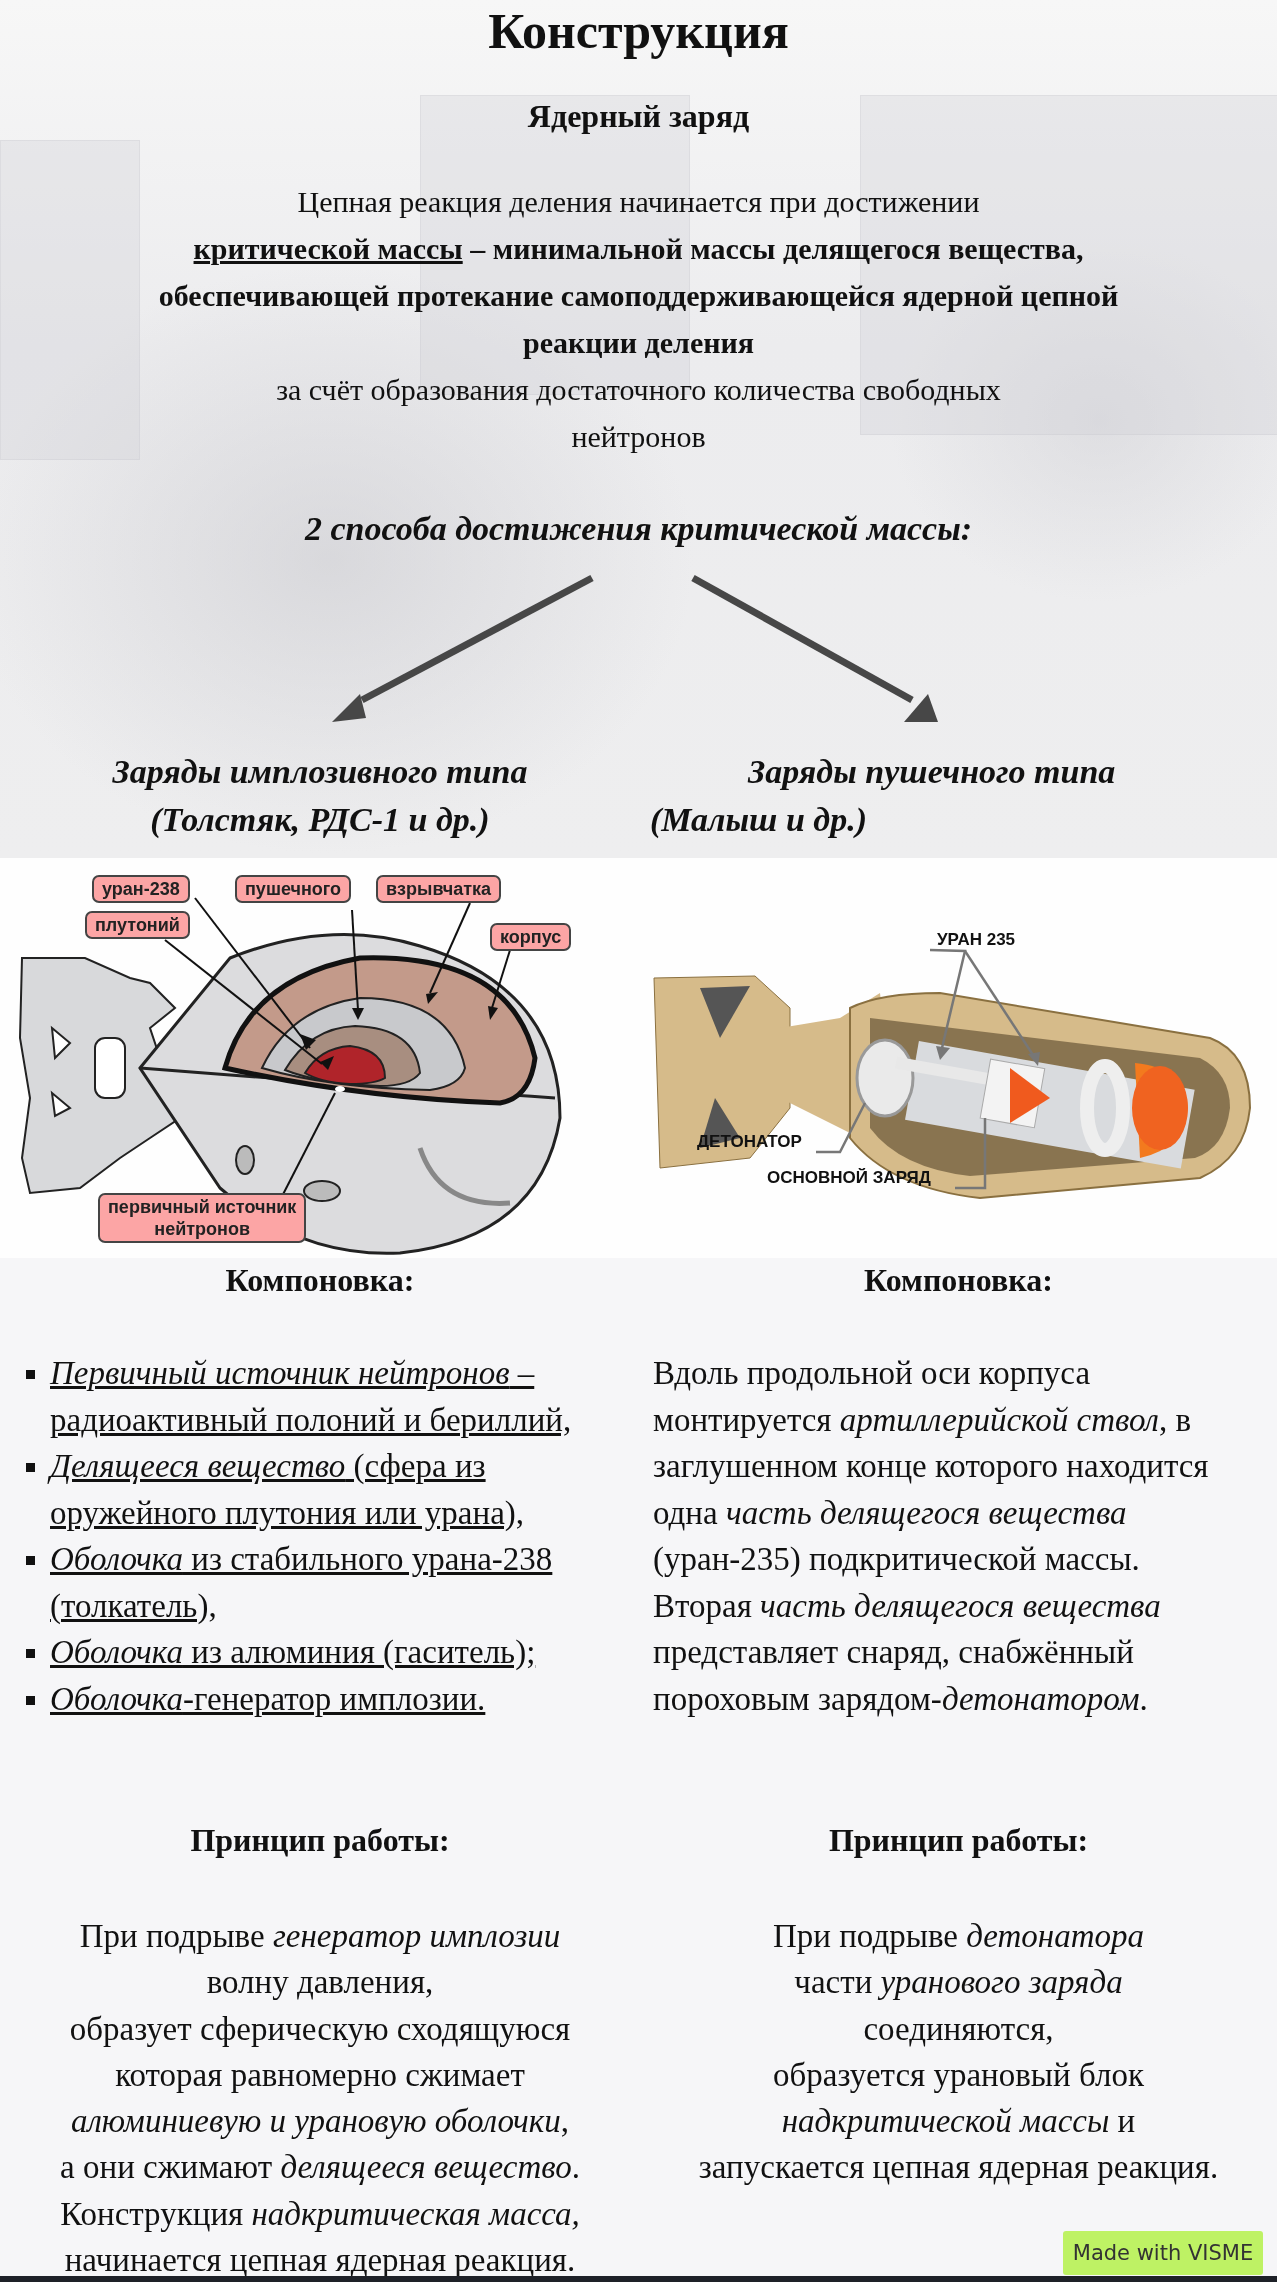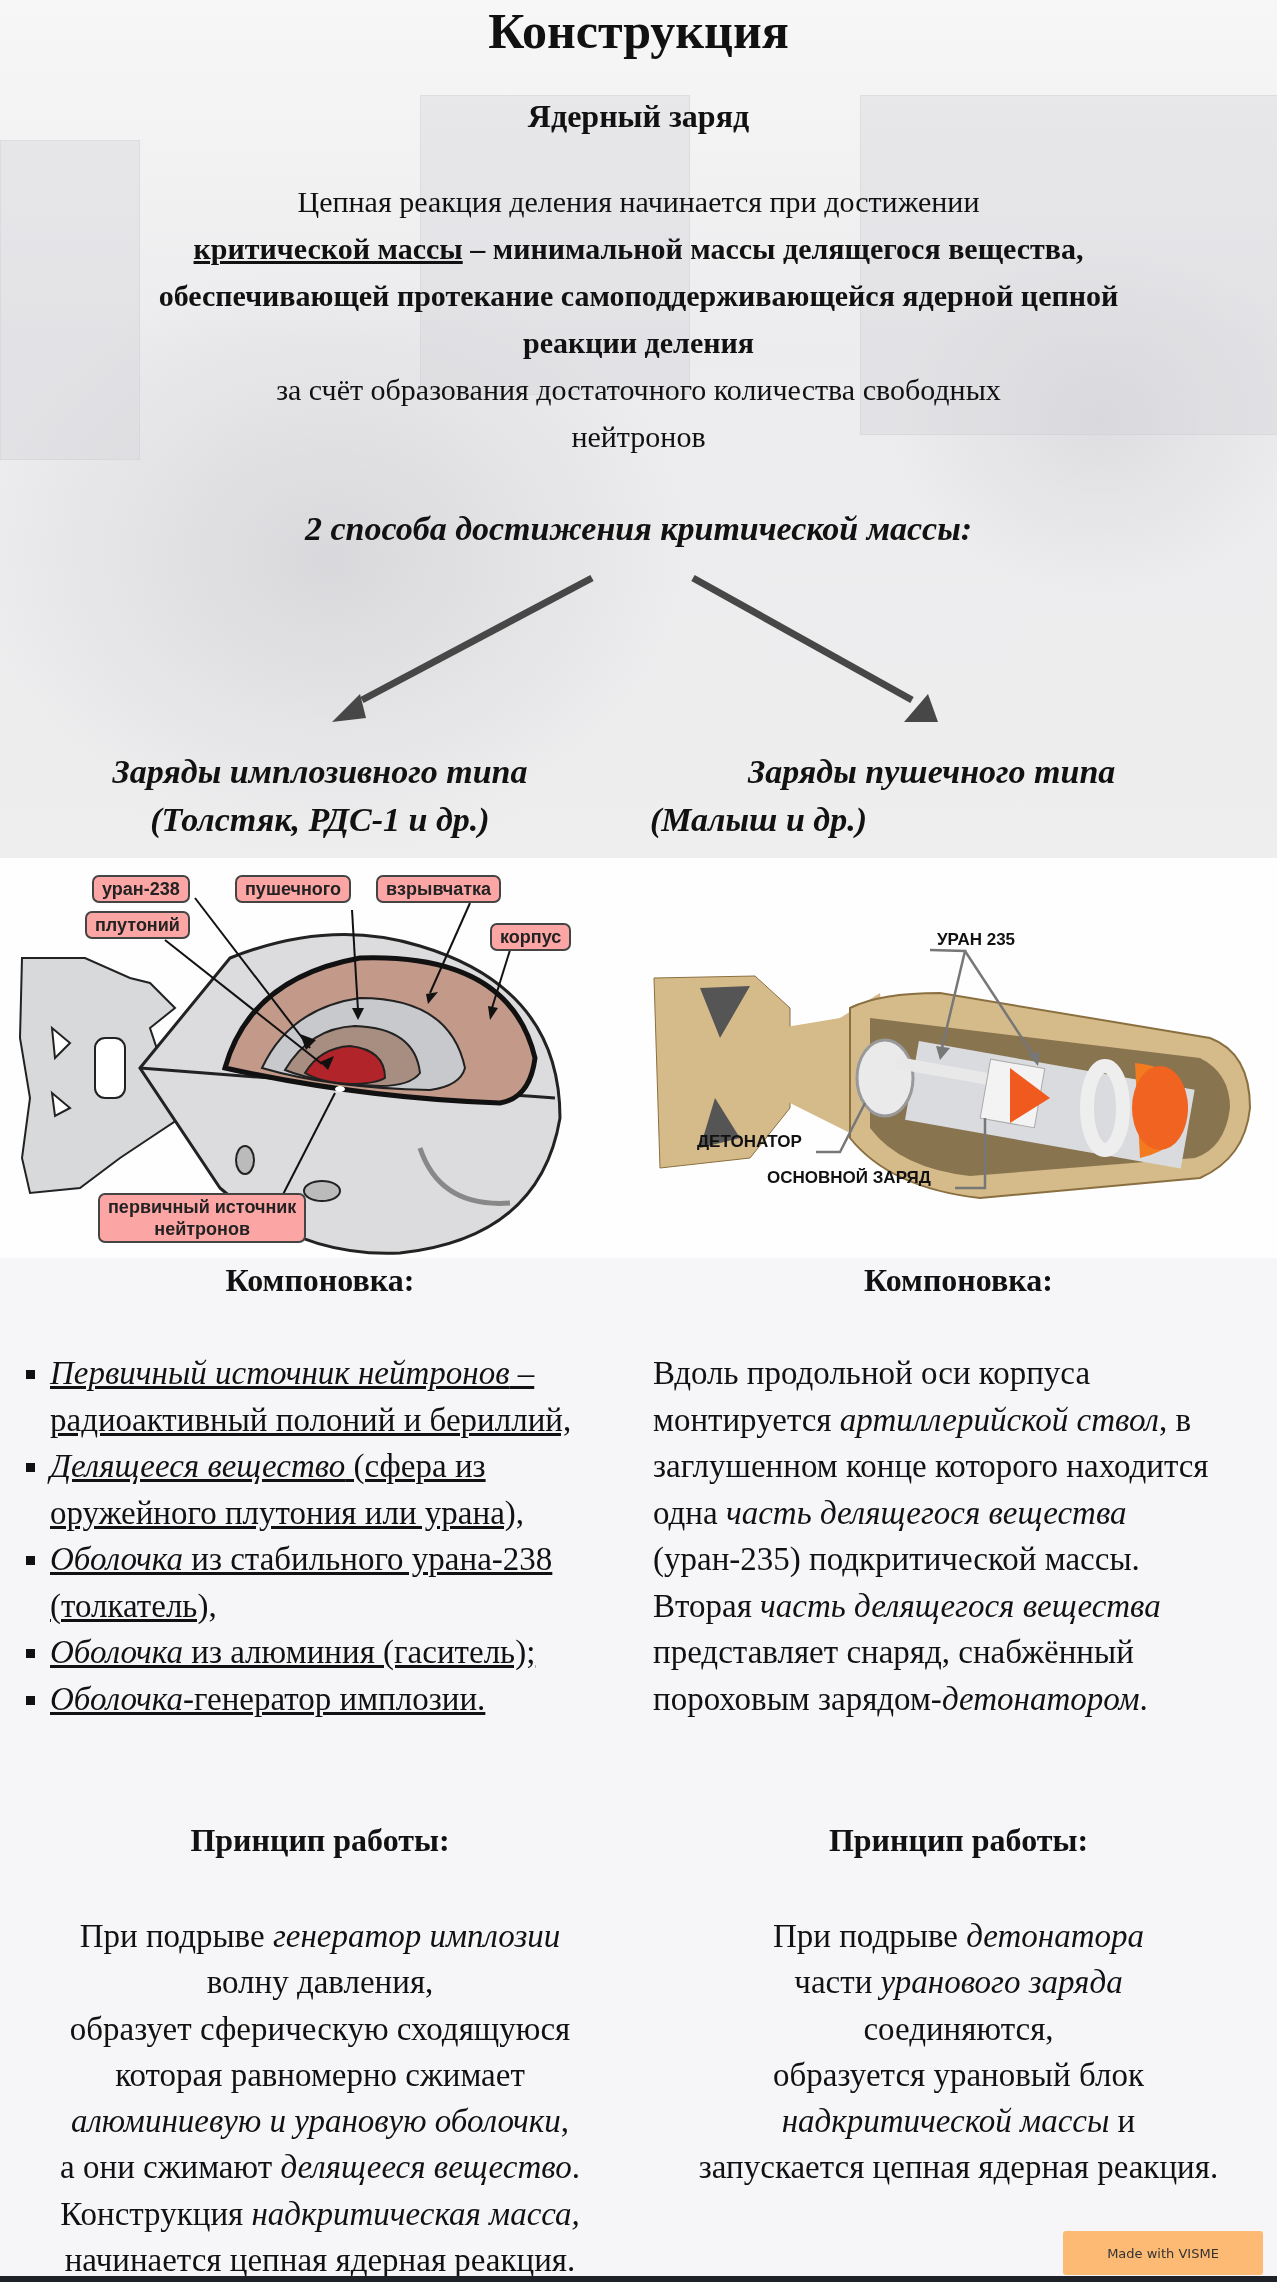--- a/index.html
+++ b/index.html
@@ -51,22 +51,22 @@
   .gun-text { left: 653px; top: 1350px; width: 620px; font-size: 33px; line-height: 46.5px; }
   i { font-style: italic; }
 
   .princ-left-h { left: 0; top: 1822px; width: 640px; }
   .princ-right-h { left: 640px; top: 1822px; width: 637px; }
   .princ-left { left: 0; top: 1913px; width: 640px; font-size: 33px; line-height: 46.3px; text-align: center; }
   .princ-right { left: 640px; top: 1913px; width: 637px; font-size: 33px; line-height: 46.3px; text-align: center; }
 
   .badge {
     position: absolute; left: 1063px; top: 2231px; width: 200px; height: 44px;
-    background: #fdba74; border-radius: 3px; font-family: "DejaVu Sans", sans-serif;
-    font-size: 13px; color: #333; display: flex; align-items: center; justify-content: center;
+    background: #bef264; border-radius: 3px; font-family: "DejaVu Sans", sans-serif;
+    font-size: 21px; color: #333; display: flex; align-items: center; justify-content: center;
   }
   .bottom-bar { position: absolute; left: 0; top: 2276px; width: 1277px; height: 6px; background: #1e2128; }
 
   
   .dlabel {
     position: absolute; background: #fca5a5; border: 2px solid #444; border-radius: 7px;
     font-family: "Liberation Sans", sans-serif; font-weight: bold; font-size: 18px; color: #222;
     padding: 1px 8px; line-height: 22px; text-align: center; white-space: nowrap;
   }
   .glabel {

